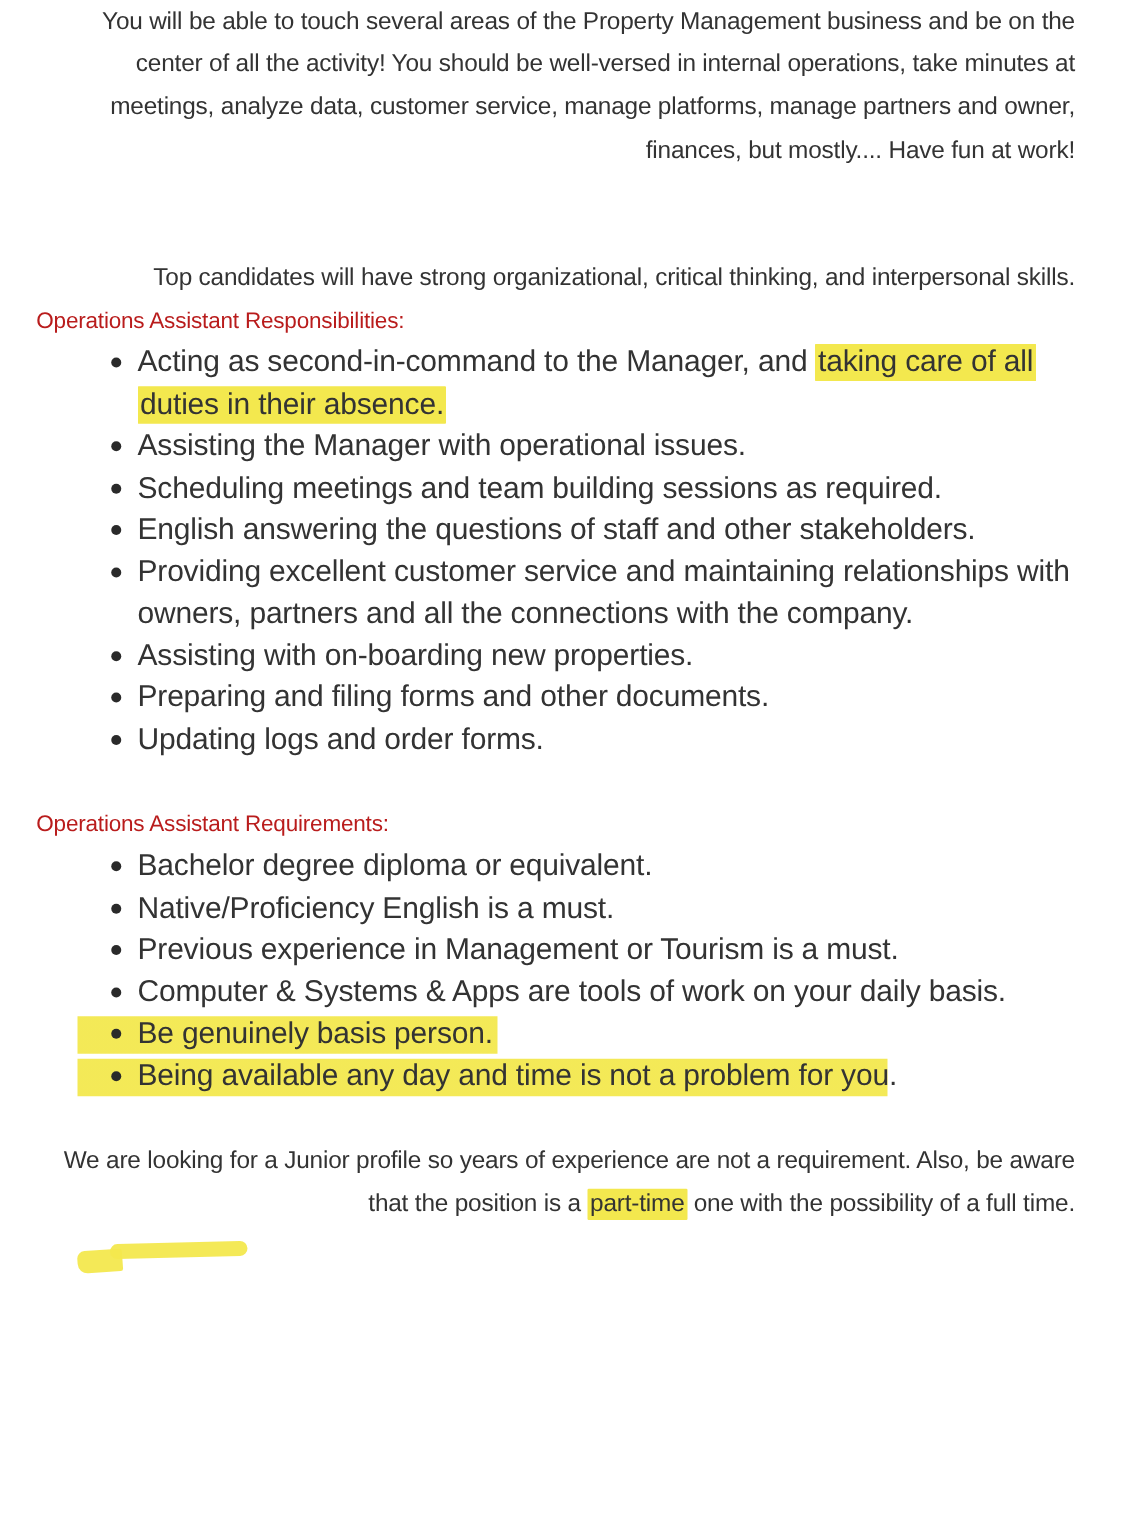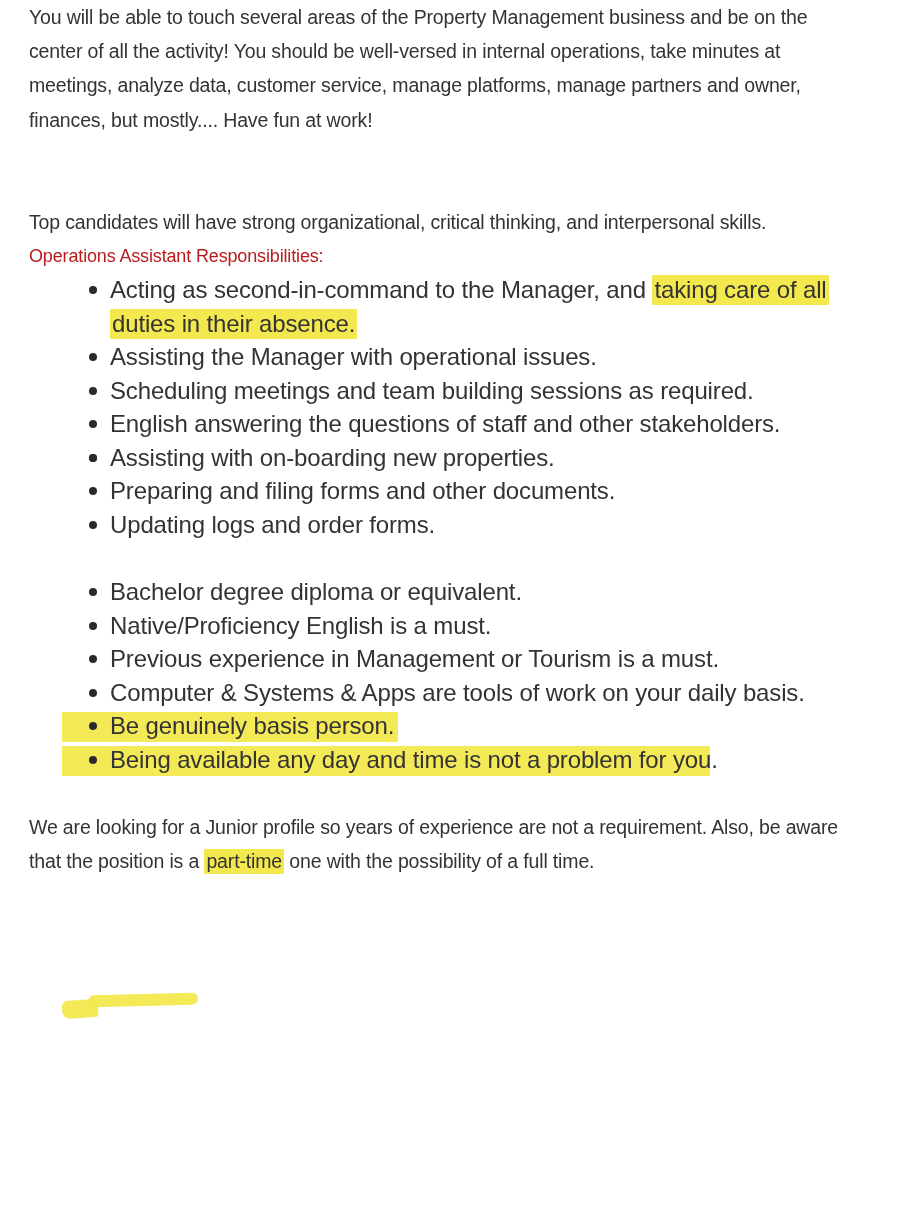--- a/index.html
+++ b/index.html
@@ -23,20 +23,21 @@
     box-sizing: border-box;
   }
   .para {
     margin: 0;
     padding: 0 40px 0 29px;
     font-size: 19.5px;
     line-height: 34.2px;
     letter-spacing: -0.15px;
     color: #333333;
     font-weight: 400;
+    text-align: right;
   }
   .para-gap {
     height: 34px;
   }
   ul.bullets {
     margin: 0;
     padding: 0;
     list-style: none;
   }
   ul.bullets li {
@@ -121,35 +122,36 @@
     <li>
       <span class="dot"></span><span>Assisting the Manager with operational issues.</span>
     </li>
     <li>
       <span class="dot"></span><span>Scheduling meetings and team building sessions as required.</span>
     </li>
     <li>
       <span class="dot"></span><span>English answering the questions of staff and other stakeholders.</span>
     </li>
     <li>
-      <span class="dot"></span>
+      <span class="dot"></span><span>Providing excellent customer service and maintaining relationships with owners, partners and all the connections with the company.</span>
     </li>
     <li>
       <span class="dot"></span><span>Assisting with on-boarding new properties.</span>
     </li>
     <li>
       <span class="dot"></span><span>Preparing and filing forms and other documents.</span>
     </li>
     <li>
       <span class="dot"></span><span>Updating logs and order forms.</span>
     </li>
   </ul>
 
   <div class="para-gap"></div>
 
+  <p class="sec-title">Operations Assistant Requirements:</p>
 
   <ul class="bullets">
     <li>
       <span class="dot"></span><span>Bachelor degree diploma or equivalent.</span>
     </li>
     <li>
       <span class="dot"></span><span>Native/Proficiency English is a must.</span>
     </li>
     <li>
       <span class="dot"></span><span>Previous experience in Management or Tourism is a must.</span>

